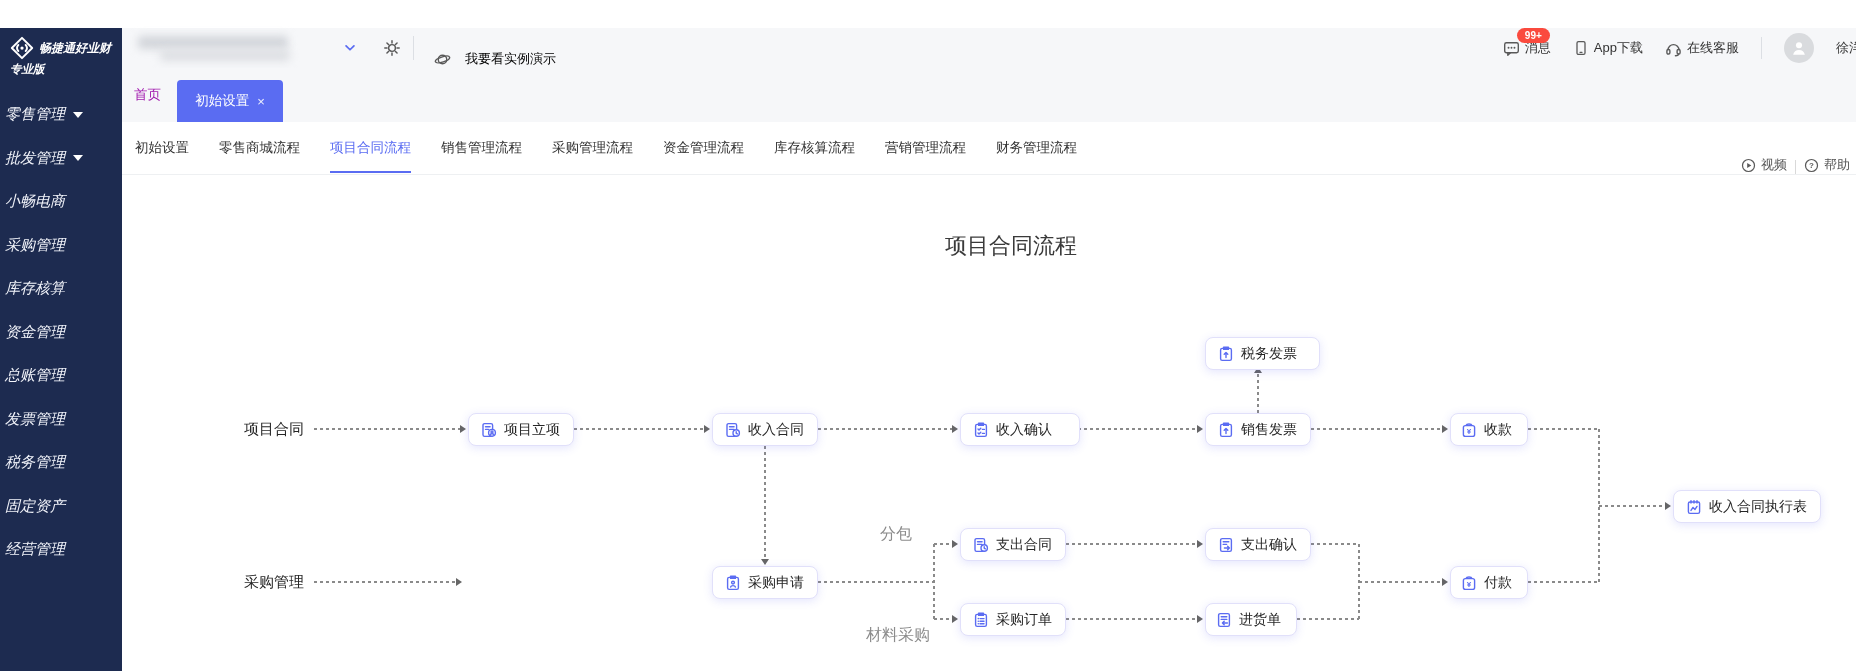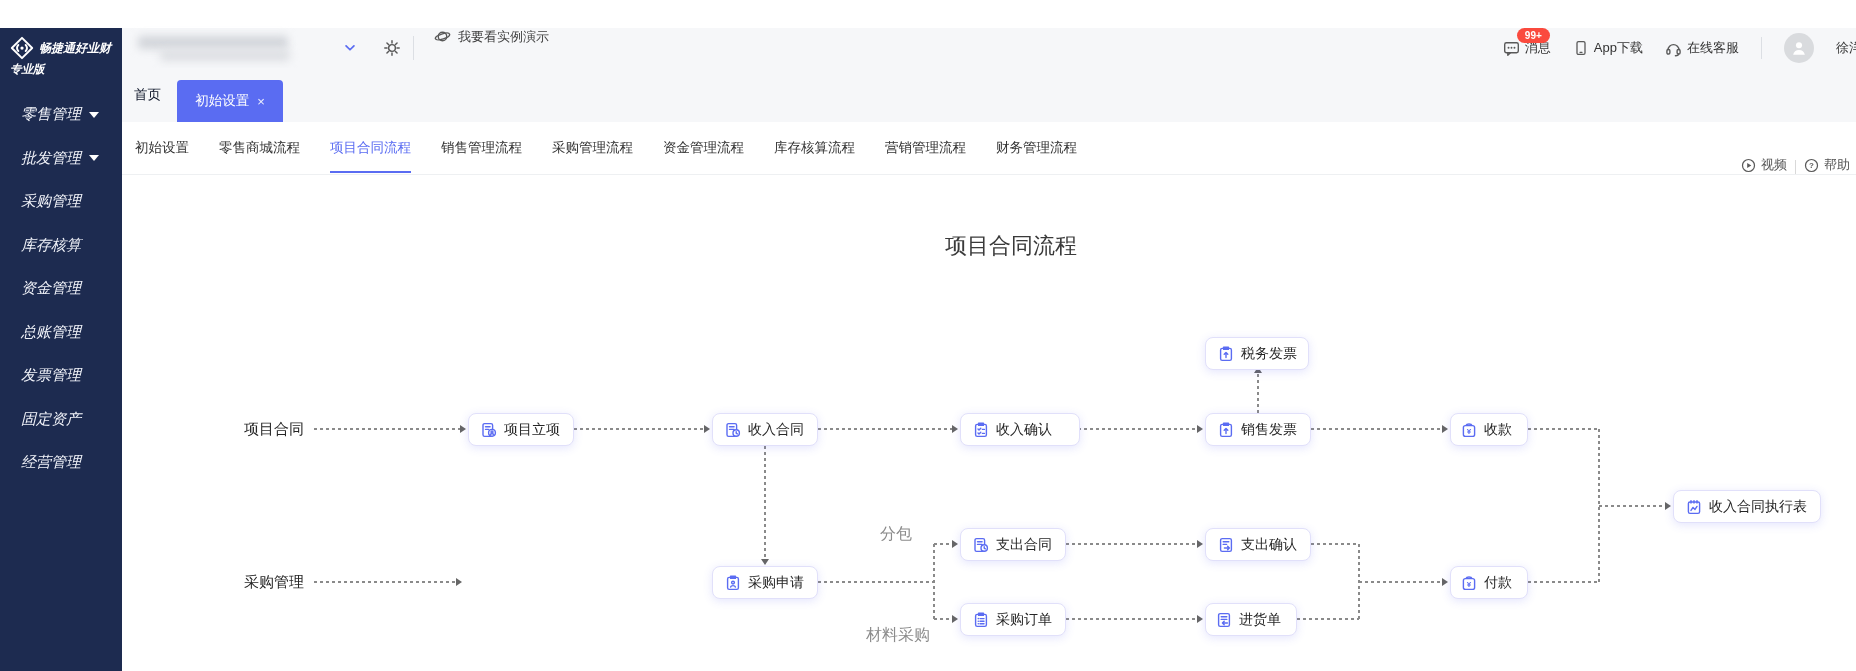--- a/index.html
+++ b/index.html
@@ -7,41 +7,41 @@
        font-family:"Liberation Sans","DejaVu Sans",sans-serif;color:#333;}
   
   .top-strip{position:absolute;left:0;top:0;width:1856px;height:28px;background:#ffffff;}
   
   .sidebar{position:absolute;left:0;top:28px;bottom:0;width:122px;background:#1d2b50;z-index:5;font-style:italic;}
   .logo{position:absolute;left:0;top:0;width:122px;height:56px;}
   .logo svg{position:absolute;left:9px;top:7px;}
   .brand{position:absolute;left:39px;top:12px;font-size:12px;font-weight:bold;color:#fff;white-space:nowrap;}
   .edition{position:absolute;left:10px;top:34px;font-size:11.5px;font-weight:bold;color:#fff;}
   .menu{position:absolute;left:0;top:65px;right:0;}
-  .mitem{height:43.5px;display:flex;align-items:center;padding-left:21px;font-size:15px;color:#f2f4fa;cursor:pointer;}
+  .mitem{height:43.5px;display:flex;align-items:center;padding-left:5px;font-size:15px;color:#f2f4fa;cursor:pointer;}
   .caret{width:0;height:0;border-left:5px solid transparent;border-right:5px solid transparent;border-top:6px solid #fff;margin-left:8px;}
   
   .topbar{position:absolute;left:122px;top:28px;right:0;height:40px;background:#f6f7f9;border-bottom:1px solid #ebedf1;}
   .cselect{position:absolute;left:8px;top:0;width:245px;height:40px;border-bottom:1px solid #d7dade;cursor:pointer;}
   .blur1{position:absolute;left:8px;top:8px;width:150px;height:13px;background:#d2d5da;border-radius:4px;filter:blur(4px);}
   .blur2{position:absolute;left:30px;top:22px;width:130px;height:11px;background:#dcdee2;border-radius:4px;filter:blur(4px);}
   .cs-caret{position:absolute;right:18px;top:13px;}
   .tb-icon{position:absolute;top:11px;cursor:pointer;}
   .tb-div{position:absolute;left:291px;top:8px;height:24px;border-left:1px solid #dcdfe4;}
-  .demo{position:absolute;left:312px;top:0;height:40px;display:flex;align-items:flex-start;gap:7px;font-size:13px;color:#404040;cursor:pointer;}
+  .demo{position:absolute;left:312px;top:0;height:40px;display:flex;align-items:flex-end;gap:14px;font-size:13px;color:#000000;cursor:pointer;}
   .tb-right{position:absolute;right:0;top:0;height:40px;display:flex;align-items:center;gap:22px;padding-right:0;}
   .tbr-item{display:flex;align-items:center;gap:5px;font-size:13px;color:#333;cursor:pointer;position:relative;white-space:nowrap;}
   .badge{position:absolute;top:-11px;left:14px;background:#fa4a3e;color:#fff;font-size:10px;font-weight:bold;
          padding:2px 8px;border-radius:9px;line-height:1.1;}
   .tbr-div{height:22px;border-left:1px solid #dcdfe4;}
   .avatar{width:30px;height:30px;border-radius:50%;background:#d9dbde;display:flex;align-items:center;justify-content:center;cursor:pointer;}
   .uname{font-size:13px;color:#333;width:20px;overflow:hidden;white-space:nowrap;cursor:pointer;}
   
   .tabstrip{position:absolute;left:122px;top:68px;right:0;height:54px;background:#f6f7f9;}
-  .tab-home{position:absolute;left:0;top:0;height:54px;display:flex;align-items:center;padding:0 18px 0 12px;font-size:13.5px;color:#0f172a;cursor:pointer;}
+  .tab-home{position:absolute;left:0;top:0;height:54px;display:flex;align-items:center;padding:0 18px 0 12px;font-size:13.5px;color:#a21caf;cursor:pointer;}
   .tab-active{position:absolute;left:55px;top:12px;width:106px;height:42px;background:#5a6cf2;border-radius:4px 4px 0 0;
               display:flex;align-items:center;justify-content:center;gap:8px;color:#fff;font-size:13.5px;cursor:pointer;}
   .tab-x{font-size:13px;cursor:pointer;opacity:.9;}
   
   .content{position:absolute;left:122px;top:122px;right:0;bottom:0;background:#fff;}
   .navbar{position:relative;height:52px;border-bottom:1px solid #eef0f2;display:flex;align-items:stretch;padding-left:13px;}
   .ntabs{display:flex;gap:30px;}
   .ntab{display:flex;align-items:center;font-size:13.5px;color:#333;cursor:pointer;position:relative;white-space:nowrap;}
   .ntab.active{color:#5a6cf2;}
   .ntab.active::after{content:'';position:absolute;left:0;right:0;bottom:1px;height:2px;background:#5a6cf2;}
@@ -88,33 +88,39 @@
   <nav class="menu">
     <div class="mitem">
         <span>零售管理</span>
         <i class="caret"></i>
       </div>
     <div class="mitem">
         <span>批发管理</span>
         <i class="caret"></i>
       </div>
     <div class="mitem">
+        <span>小畅电商</span>
+      </div>
+    <div class="mitem">
         <span>采购管理</span>
       </div>
     <div class="mitem">
         <span>库存核算</span>
       </div>
     <div class="mitem">
         <span>资金管理</span>
       </div>
     <div class="mitem">
         <span>总账管理</span>
       </div>
     <div class="mitem">
         <span>发票管理</span>
+      </div>
+    <div class="mitem">
+        <span>税务管理</span>
       </div>
     <div class="mitem">
         <span>固定资产</span>
       </div>
     <div class="mitem">
         <span>经营管理</span>
       </div>
   </nav>
 </aside>
 
@@ -298,21 +304,21 @@
       <span>销售发票</span>
     </div>
     <div class="fnode" style="left:1328px;top:238px;width:78px;padding:0 10px">
       <svg width="16" height="16" viewBox="0 0 16 16">
         <rect x="2.4" y="3.6" width="11.2" height="10.8" rx="2"></rect>
           <path d="M5 3.4c.6-1.8 5.4-1.8 6 0"></path>
         <text x="8" y="11.6" text-anchor="middle">¥</text>
       </svg>
       <span>收款</span>
     </div>
-    <div class="fnode" style="left:1083px;top:162px;width:104px">
+    <div class="fnode" style="left:1083px;top:162px;width:115px">
       <svg width="16" height="16" viewBox="0 0 16 16">
         <rect x="2.6" y="2.4" width="10.8" height="12" rx="1.6"></rect>
           <path d="M5.6 1.2h4.8v2.2H5.6z"></path>
         <path d="M8 11.6V6.6M6.2 8.2L8 6.4l1.8 1.8"></path>
       </svg>
       <span>税务发票</span>
     </div>
     <div class="fnode" style="left:590px;top:391px;width:106px">
       <svg width="16" height="16" viewBox="0 0 16 16">
         <rect x="2.6" y="2.4" width="10.8" height="12" rx="1.6"></rect>

